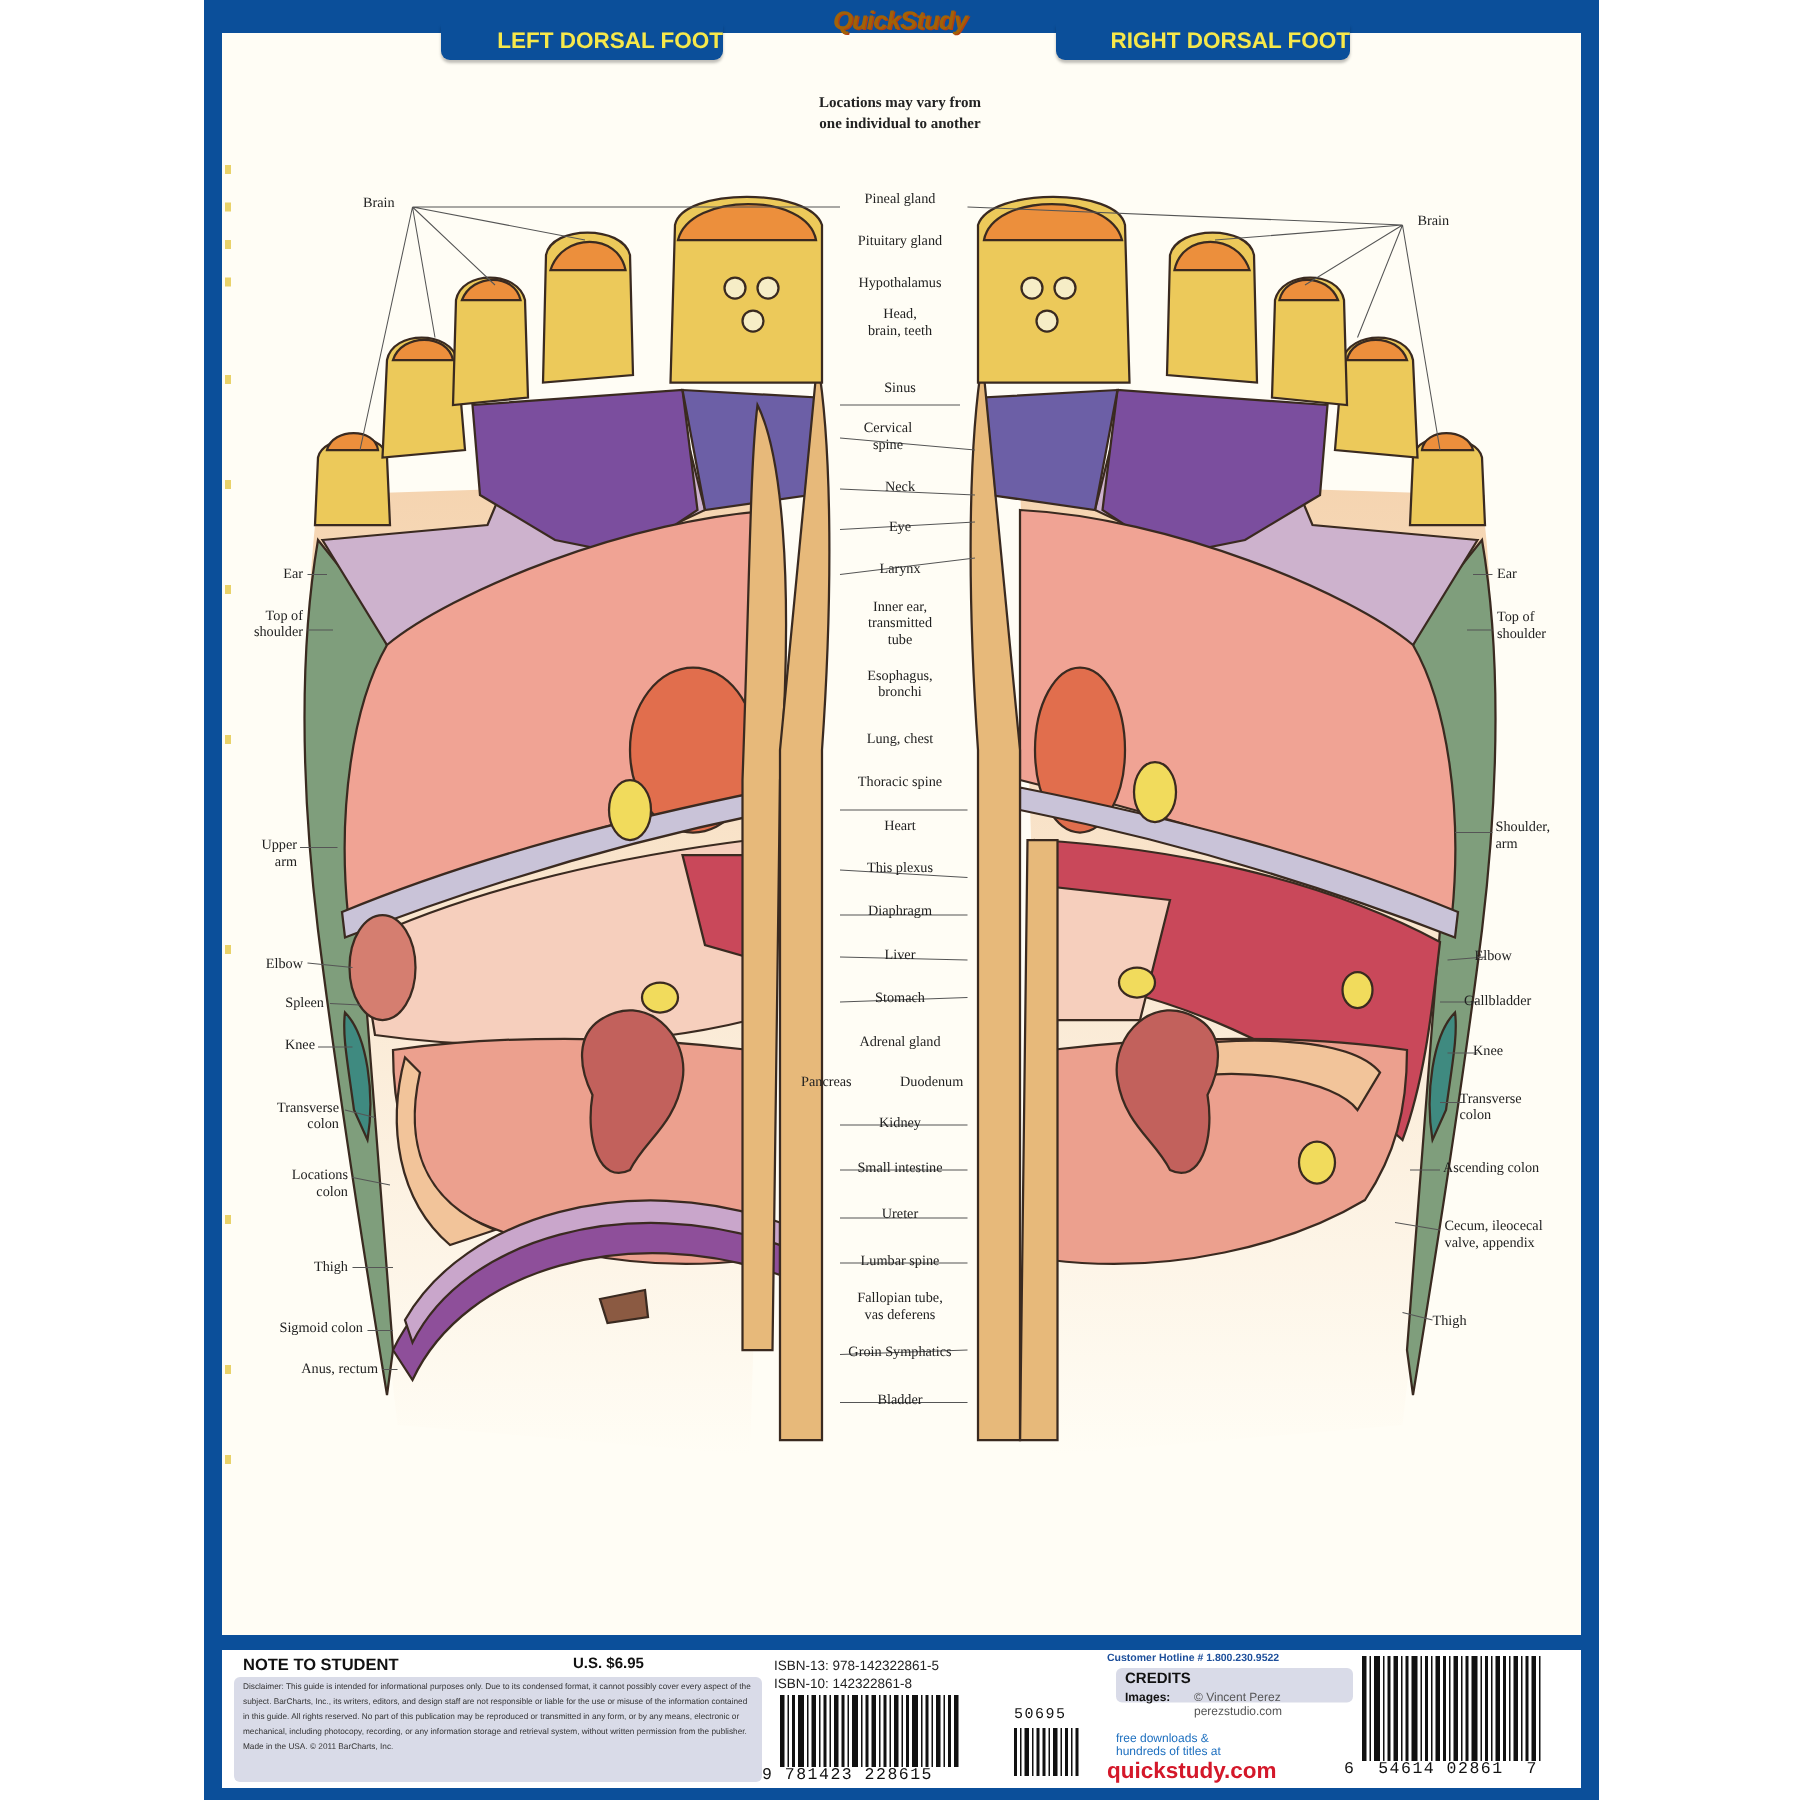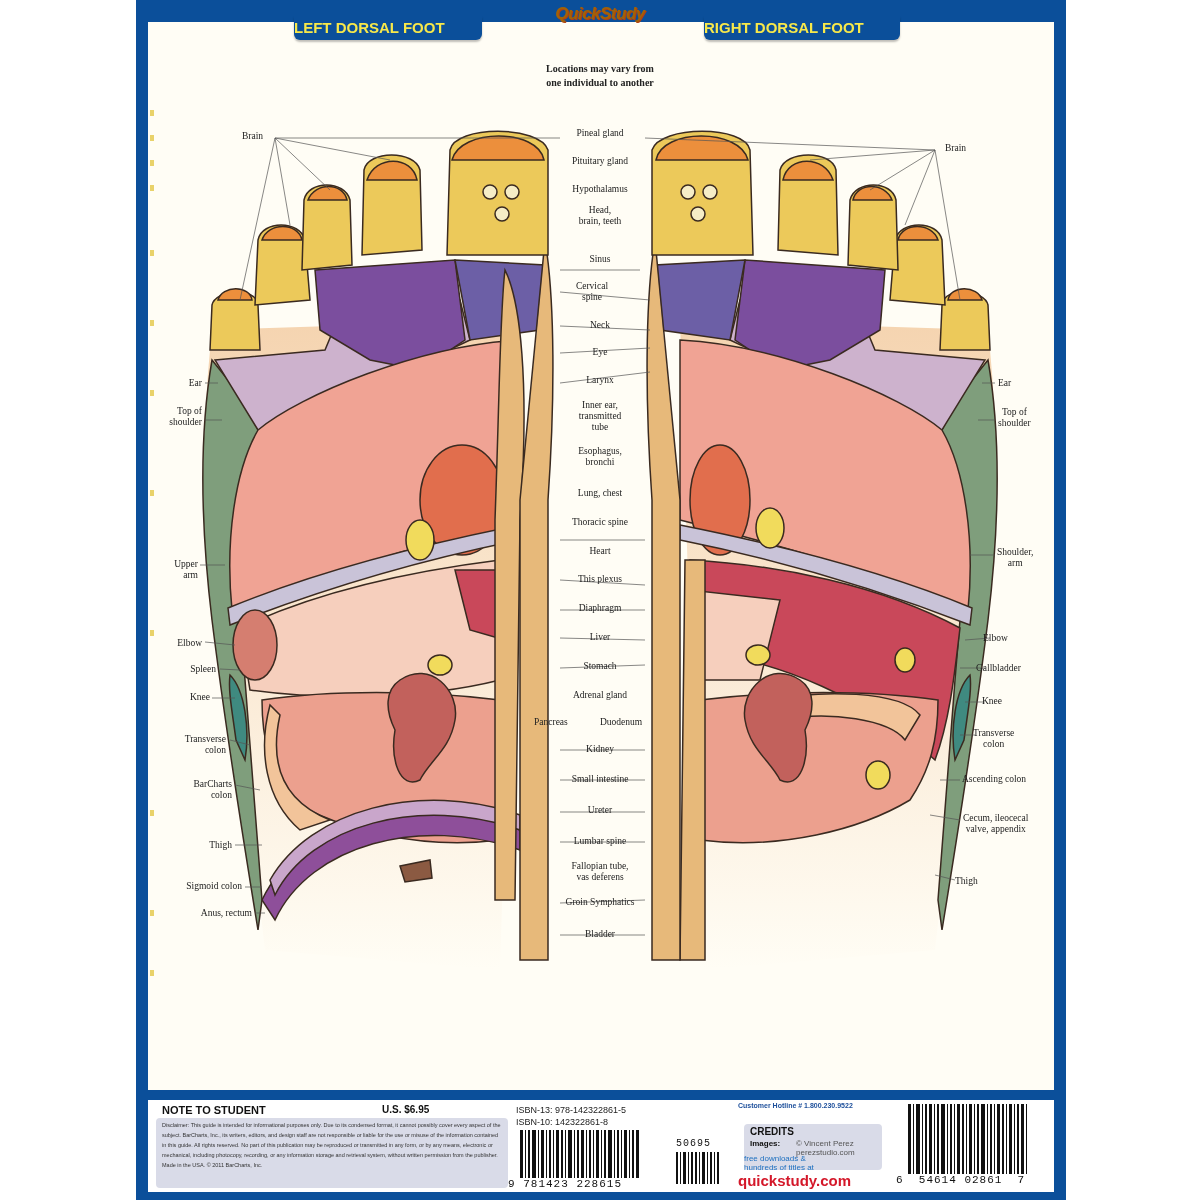--- a/index.html
+++ b/index.html
@@ -1,40 +1,40 @@
 <!DOCTYPE html>
 <html><head>
 <meta charset="utf-8">
 <style>
   html, body { margin:0; padding:0; background:#ffffff; }
   body { width:1200px; height:1200px; position:relative; overflow:hidden; font-family:"Liberation Serif", serif; }
   .card { position:absolute; left:136px; top:0; width:930px; height:1200px; background:#0b4f9a; }
   .paper { position:absolute; left:148px; top:22px; width:906px; height:1068px; background:#fffdf5; }
   .brand { position:absolute; left:520px; top:4px; width:160px; text-align:center; font-family:"Liberation Sans", sans-serif; font-weight:bold; font-style:italic; font-size:17px; color:#a16207; text-shadow:1px 1px 0 #b4400f; letter-spacing:-0.5px; }
-  .tab { position:absolute; top:16px; height:24px; background:#0b4f9a; border-radius:0 0 6px 6px; color:#f7e84a; font-family:"Liberation Sans", sans-serif; font-weight:bold; font-size:15px; line-height:24px; text-align:left; box-shadow:0 2px 2px rgba(0,0,0,0.25); }
+  .tab { position:absolute; top:16px; height:24px; background:#0b4f9a; border-radius:0 0 6px 6px; color:#f7e84a; font-family:"Liberation Sans", sans-serif; font-weight:bold; font-size:15px; line-height:24px; text-align:right; box-shadow:0 2px 2px rgba(0,0,0,0.25); }
   .tab.left { left:294px; width:188px; }
   .tab.right { left:704px; width:196px; }
   .note { position:absolute; left:520px; top:62px; width:160px; text-align:center; font-size:10px; font-weight:bold; line-height:14px; color:#222; }
   .ticks { position:absolute; left:150px; top:110px; width:6px; height:880px; }
   .ticks span { position:absolute; left:0; width:4px; height:6px; background:#e9d26a; }
   svg.art { position:absolute; left:0; top:0; }
-  .lbl { position:absolute; font-size:9.5px; line-height:11px; color:#222; white-space:nowrap;text-align:center; }
-  .lbl.c { }
+  .lbl { position:absolute; font-size:9.5px; line-height:11px; color:#222; white-space:nowrap; }
+  .lbl.c { text-align:center; }
   .lbl.r { text-align:right; }
   .footer { position:absolute; left:148px; top:1100px; width:906px; height:92px; background:#ffffff; }
   .ns-box { position:absolute; left:8px; top:4px; width:352px; height:84px; }
   .ns-title { position:absolute; left:6px; top:0; font-family:"Liberation Sans", sans-serif; font-weight:bold; font-size:11px; color:#111; }
   .ns-price { position:absolute; left:226px; top:0; font-family:"Liberation Sans", sans-serif; font-weight:bold; font-size:10px; color:#111; }
   .ns-text { position:absolute; left:0; top:14px; width:352px; height:70px; background:#d9dbe8; border-radius:4px; font-family:"Liberation Sans", sans-serif; font-size:5.5px; line-height:10px; color:#333; padding:2px 6px; box-sizing:border-box; overflow:hidden; }
   .isbn { position:absolute; left:368px; top:4px; font-family:"Liberation Sans", sans-serif; font-size:9px; line-height:12px; color:#222; }
   .barcode { position:absolute; display:flex; align-items:stretch; }
   .barcode i { display:block; background:#111; margin-right:2px; }
   .bc-num { position:absolute; font-family:"Liberation Mono", monospace; font-size:11px; color:#111; letter-spacing:1px; }
   .cust { position:absolute; left:590px; top:2px; font-family:"Liberation Sans", sans-serif; font-size:7px; color:#1d4f9b; font-weight:bold; }
-  .credits { position:absolute; left:596px; top:24px; width:138px; height:46px; background:#d9dbe8; border-radius:4px; font-family:"Liberation Sans", sans-serif; }
+  .credits { position:absolute; left:596px; top:12px; width:138px; height:23px; background:#d9dbe8; border-radius:4px; font-family:"Liberation Sans", sans-serif;padding-left:20px; }
   .credits .t { position:absolute; left:6px; top:2px; font-weight:bold; font-size:10px; color:#111; }
   .credits .i { position:absolute; left:6px; top:15px; font-weight:bold; font-size:8px; color:#111; }
   .credits .n { position:absolute; left:52px; top:15px; font-size:8px; color:#555; line-height:9px; }
   .dl { position:absolute; left:596px; top:54px; font-family:"Liberation Sans", sans-serif; font-size:8px; color:#1d6fbf; line-height:9px; }
   .site { position:absolute; left:590px; top:72px; font-family:"Liberation Sans", sans-serif; font-weight:bold; font-size:15px; color:#d4182a; }
 </style>
 </head>
 <body>
 
 <div class="card"></div>
@@ -170,21 +170,21 @@
 <div class="lbl r" style="left:170px;top:378px;width:32px">Ear</div>
 <div class="lbl r" style="left:150px;top:406px;width:52px;white-space:pre">Top of
 shoulder</div>
 <div class="lbl r" style="left:150px;top:559px;width:48px;white-space:pre">Upper
 arm</div>
 <div class="lbl r" style="left:150px;top:638px;width:52px">Elbow</div>
 <div class="lbl r" style="left:150px;top:664px;width:66px">Spleen</div>
 <div class="lbl r" style="left:150px;top:692px;width:60px">Knee</div>
 <div class="lbl r" style="left:150px;top:734px;width:76px;white-space:pre">Transverse
 colon</div>
-<div class="lbl r" style="left:150px;top:779px;width:82px;white-space:pre">BarCharts
+<div class="lbl r" style="left:150px;top:779px;width:82px;white-space:pre">Locations
 colon</div>
 <div class="lbl r" style="left:150px;top:840px;width:82px">Thigh</div>
 <div class="lbl r" style="left:150px;top:881px;width:92px">Sigmoid colon</div>
 <div class="lbl r" style="left:150px;top:908px;width:102px">Anus, rectum</div>
 
 <div class="lbl c" style="left:540px;top:128px;width:120px">Pineal gland</div>
 <div class="lbl c" style="left:540px;top:156px;width:120px">Pituitary gland</div>
 <div class="lbl c" style="left:540px;top:184px;width:120px">Hypothalamus</div>
 <div class="lbl c" style="left:540px;top:205px;width:120px;white-space:pre">Head,
 brain, teeth</div>

